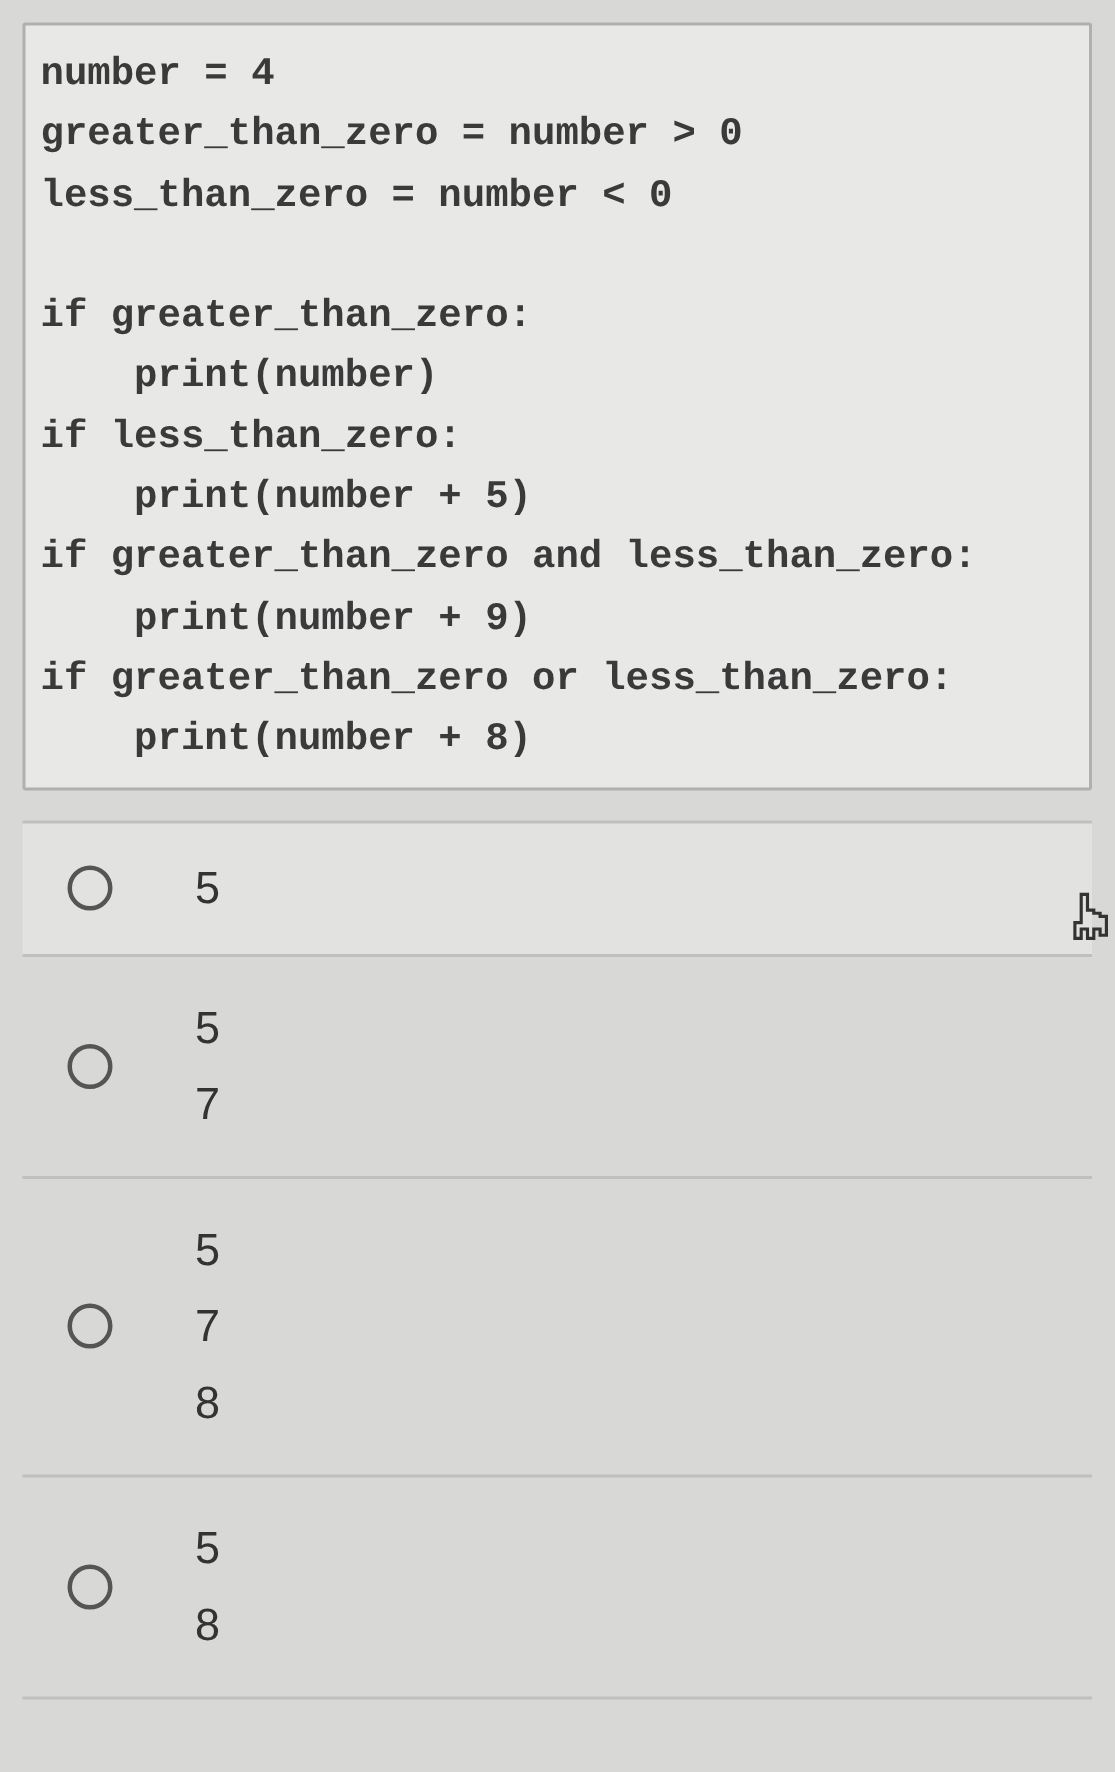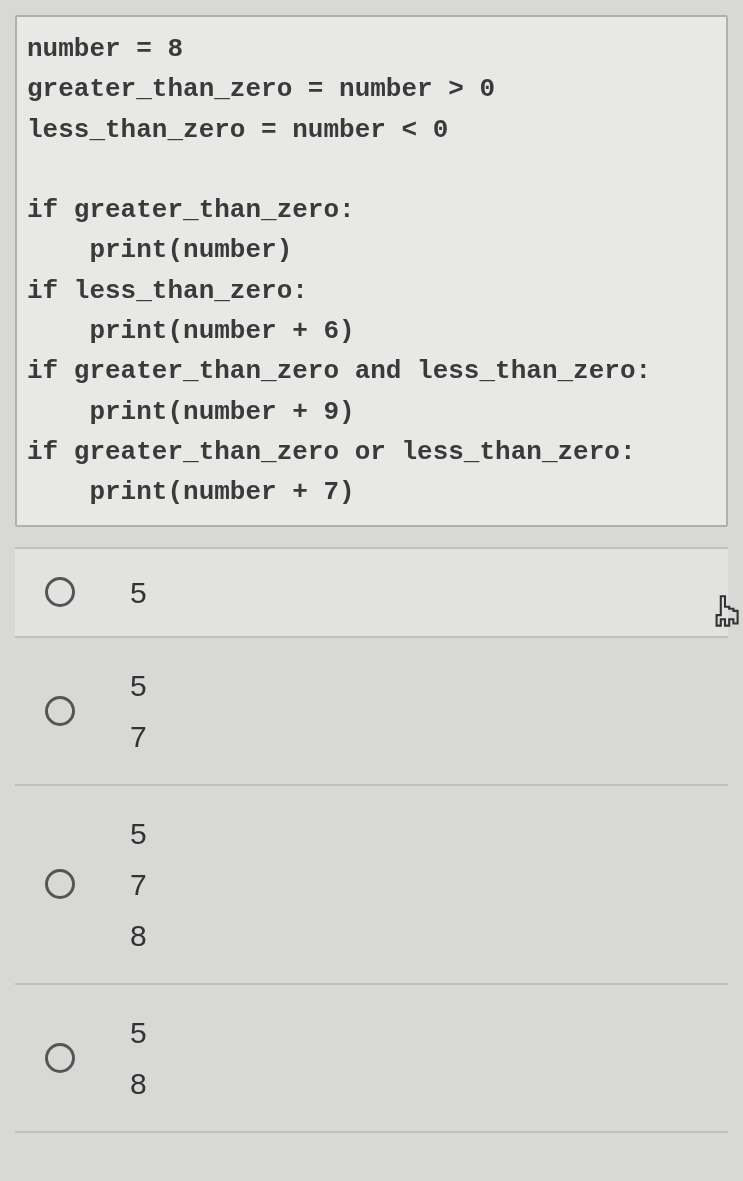--- a/index.html
+++ b/index.html
@@ -64,32 +64,32 @@
       position: absolute;
       right: 0;
       top: 592px;
       width: 36px;
       height: 42px;
     }
   </style>
 </head>
 <body>
 
-<div class="code-block"><span>number = 8</span>
+<div class="code-block"><span>number = 4</span>
 <span>greater_than_zero = number &gt; 0</span>
 <span>less_than_zero = number &lt; 0</span>
 <span></span>
 <span>if greater_than_zero:</span>
 <span>    print(number)</span>
 <span>if less_than_zero:</span>
-<span>    print(number + 6)</span>
+<span>    print(number + 5)</span>
 <span>if greater_than_zero and less_than_zero:</span>
 <span>    print(number + 9)</span>
 <span>if greater_than_zero or less_than_zero:</span>
-<span>    print(number + 7)</span></div>
+<span>    print(number + 8)</span></div>
 
 <div class="options">
   <div class="option">
     <div class="radio"></div>
     <div class="option-text">5</div>
   </div>
   <div class="option">
     <div class="radio"></div>
     <div class="option-text">5
 7</div>

